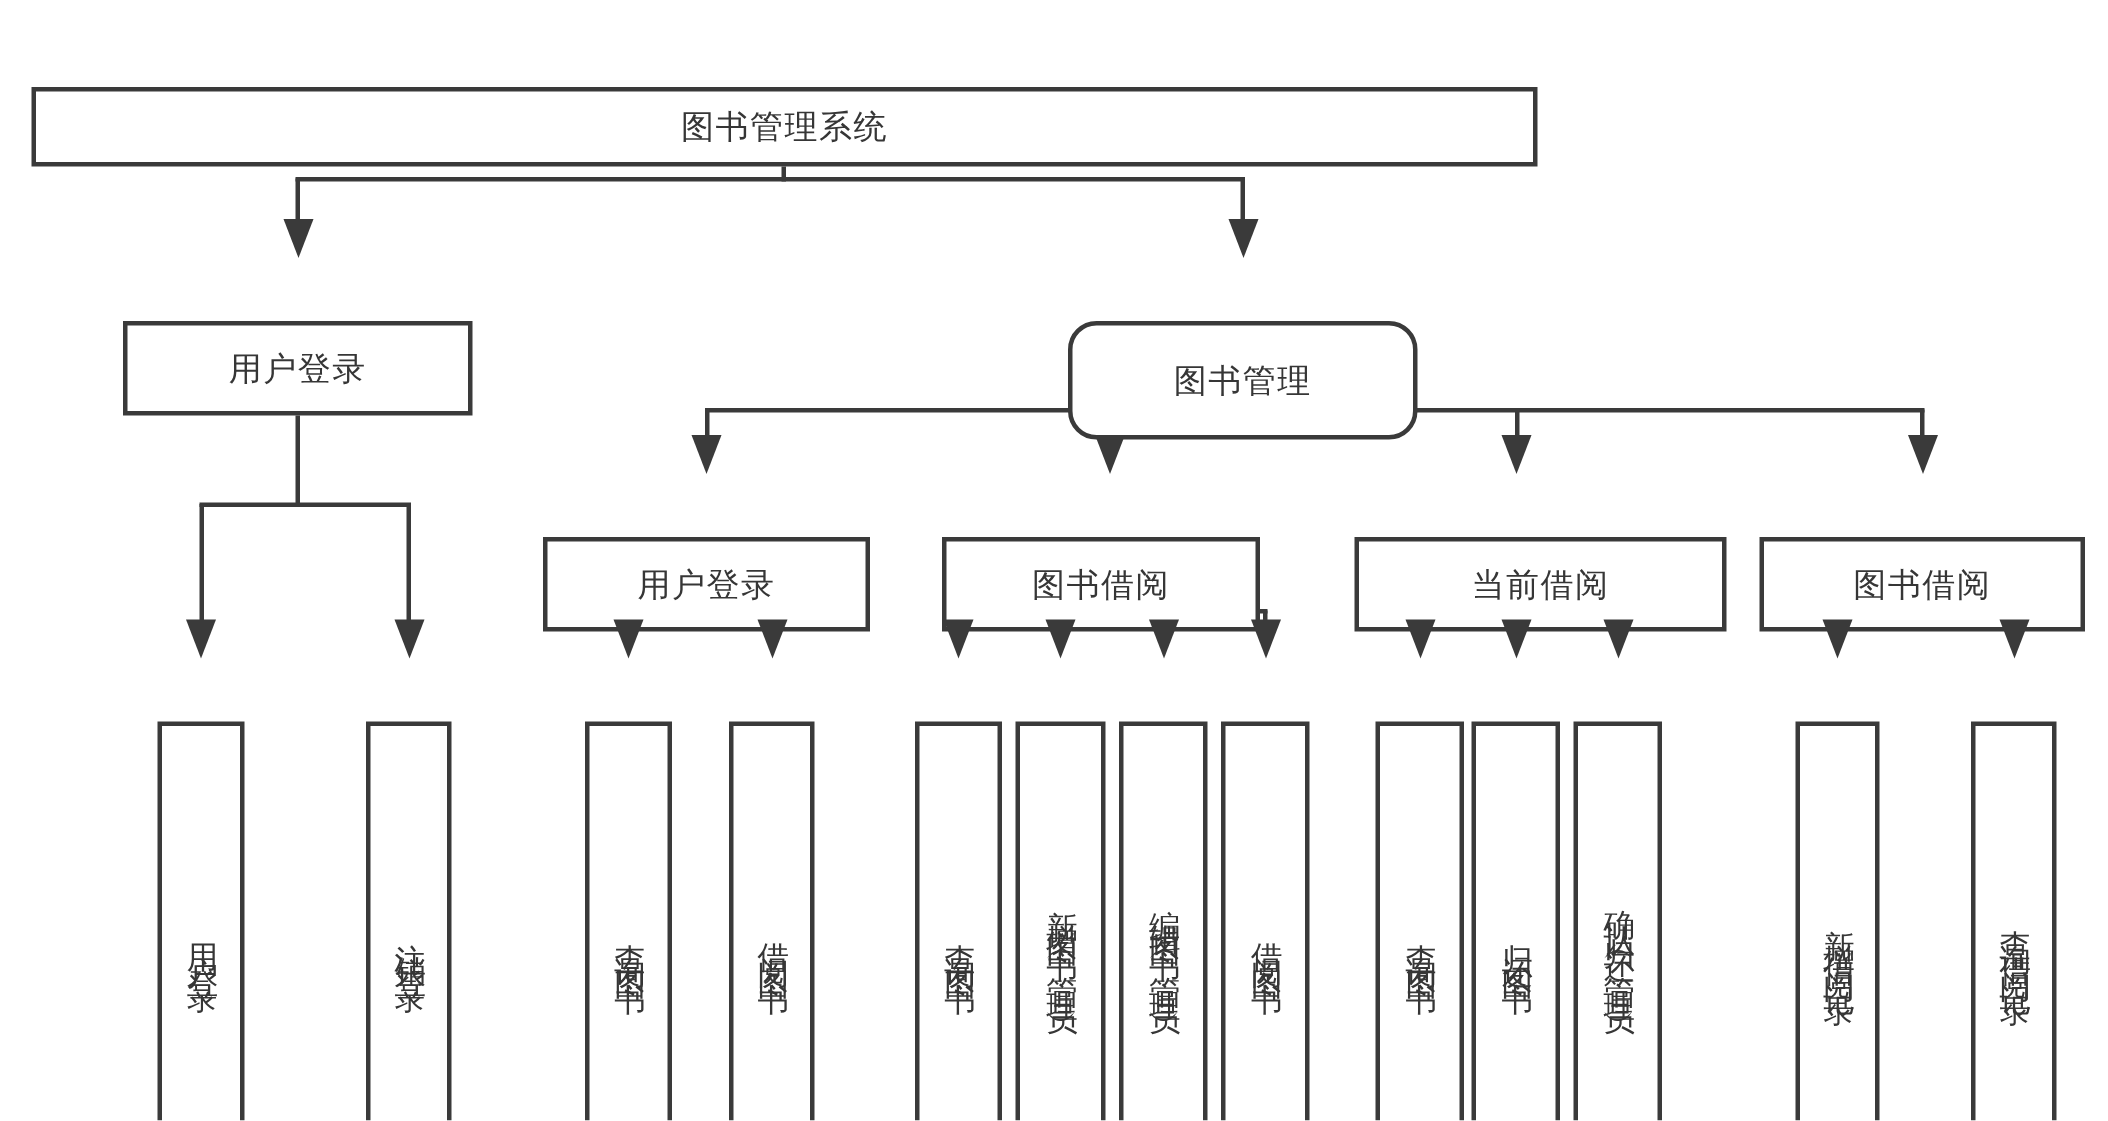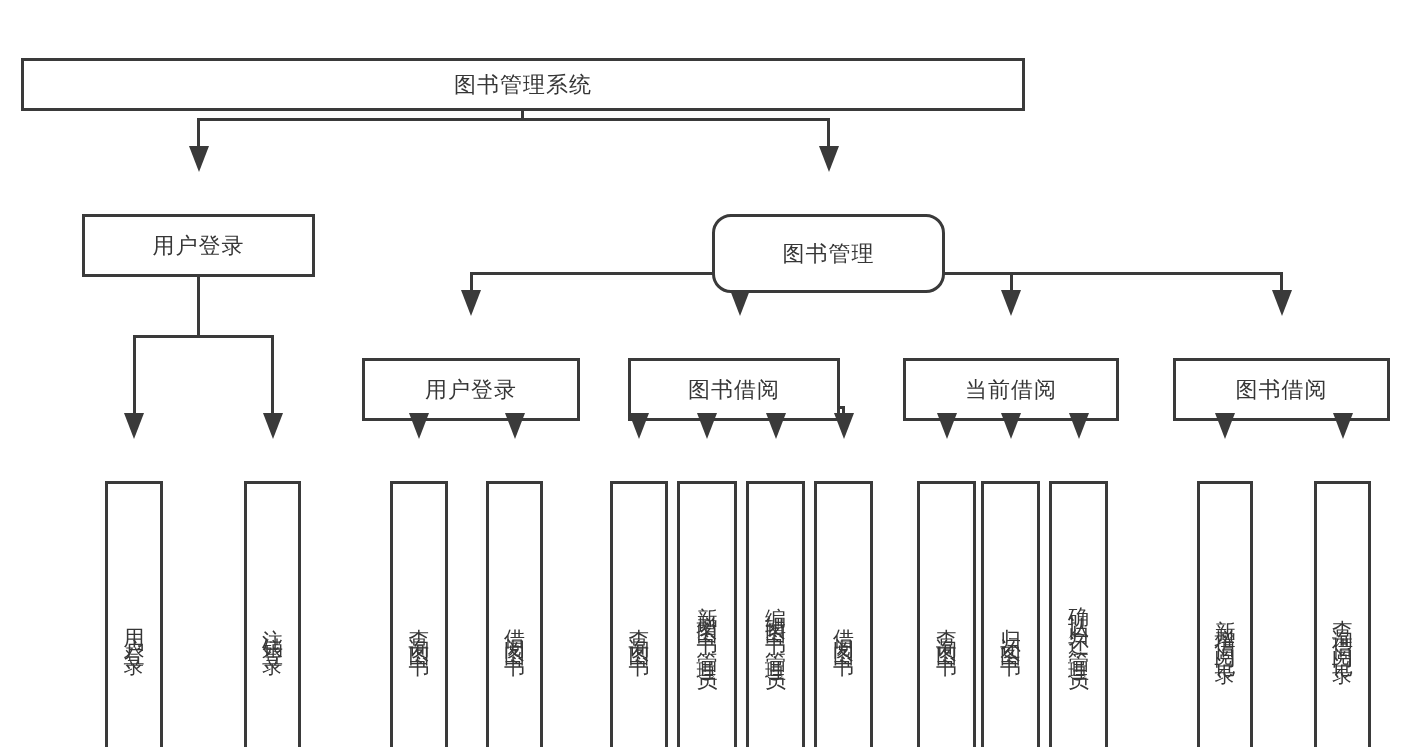--- a/index.html
+++ b/index.html
@@ -67,21 +67,21 @@
 
 <div class="canvas" id="canvas">
 
 <div class="box" style="left: 21px; top: 14px; width: 1004px; height: 53px;">图书管理系统</div>
     <div class="box" style="left: 82px; top: 170px; width: 233px; height: 63px;">用户登录</div>
     <div class="box" style="left: 712px; top: 170px; width: 233px; height: 79px; border-radius: 19px;">图书管理</div>
     <div class="box v" style="left: 105px; top: 437px; width: 58px; height: 298px;">用户登录</div>
     <div class="box v" style="left: 244px; top: 437px; width: 57px; height: 298px;">注销登录</div>
     <div class="box" style="left: 362px; top: 314px; width: 218px; height: 63px;">用户登录</div>
     <div class="box" style="left: 628px; top: 314px; width: 212px; height: 63px;">图书借阅</div>
-    <div class="box" style="left: 903px; top: 314px; width: 216px; height: 63px;">当前借阅</div>
+    <div class="box" style="left: 903px; top: 314px; width: 248px; height: 63px;">当前借阅</div>
     <div class="box" style="left: 1173px; top: 314px; width: 217px; height: 63px;">图书借阅</div>
     <div class="box v" style="left: 390px; top: 437px; width: 58px; height: 298px;">查询图书</div>
     <div class="box v" style="left: 486px; top: 437px; width: 57px; height: 298px;">借阅图书</div>
     <div class="box v" style="left: 610px; top: 437px; width: 58px; height: 298px;">查询图书</div>
     <div class="box v" style="left: 677px; top: 437px; width: 60px; height: 298px;">新增图书（管理员）</div>
     <div class="box v" style="left: 746px; top: 437px; width: 59px; height: 298px;">编辑图书（管理员）</div>
     <div class="box v" style="left: 814px; top: 437px; width: 59px; height: 298px;">借阅图书</div>
     <div class="box v" style="left: 917px; top: 437px; width: 59px; height: 298px;">查询图书</div>
     <div class="box v" style="left: 981px; top: 437px; width: 59px; height: 298px;">归还图书</div>
     <div class="box v" style="left: 1049px; top: 437px; width: 59px; height: 298px;">确认归还（管理员）</div>

